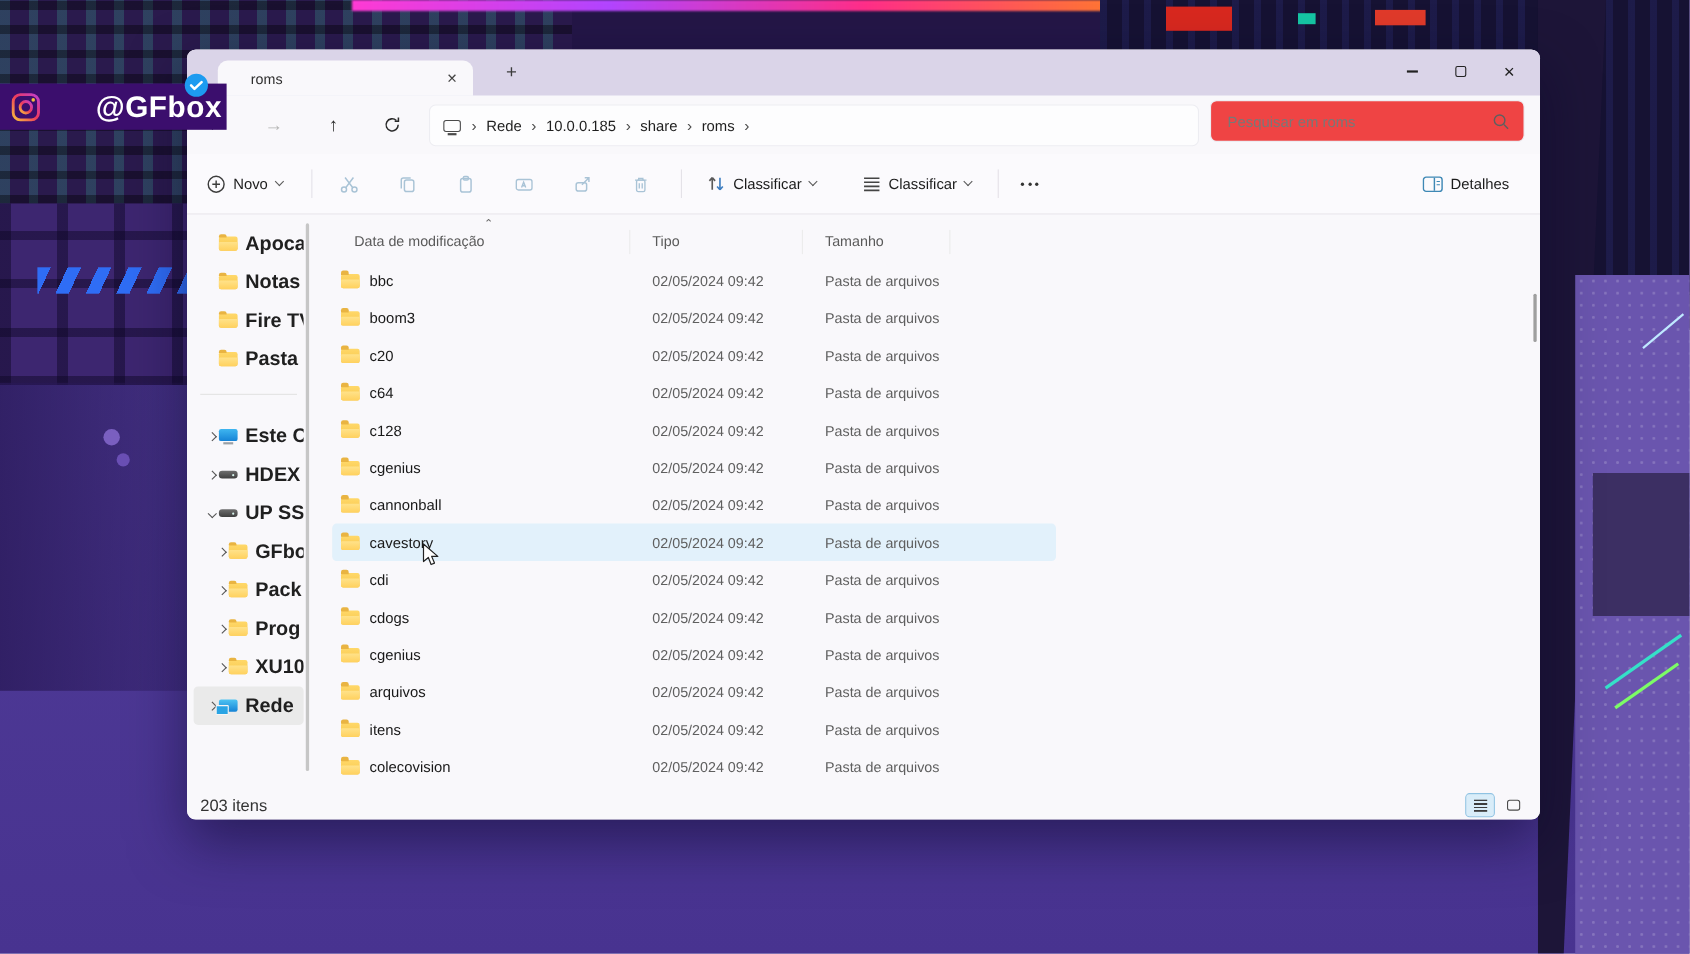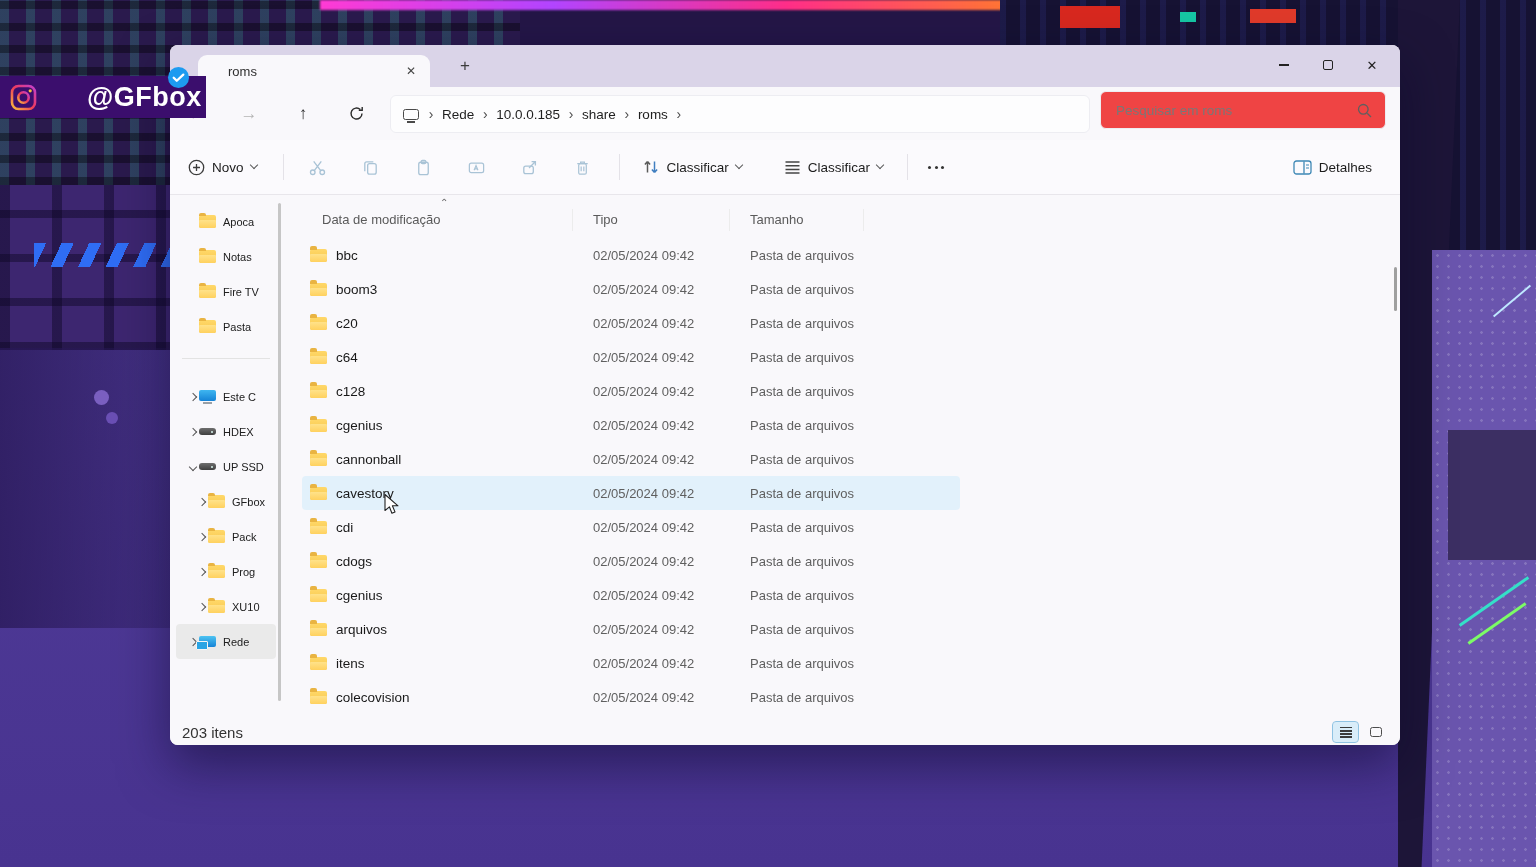--- a/index.html
+++ b/index.html
@@ -101,21 +101,21 @@
   .sidebar { position:absolute; left:0; top:0; bottom:0; width:112px; padding-top:9px; overflow:hidden; }
   .sb-item { height:35px; display:flex; align-items:center; padding-left:12px; margin:0 6px 0 6px;
     border-radius:4px; overflow:hidden; white-space:nowrap; }
   .sb-item.ind { padding-left:21px; }
   .sb-item.sel { background:#eaeaea; }
   .sb-chev { width:11px; flex:none; position:relative; height:11px; }
   .sb-chev.right::before, .sb-chev.down::before { content:''; position:absolute; left:2px; top:2.5px;
     width:5px; height:5px; border-top:1.3px solid #555; border-right:1.3px solid #555; }
   .sb-chev.right::before { transform:rotate(45deg); }
   .sb-chev.down::before { transform:rotate(135deg); }
-  .sb-label { font-size:11px; color:#202020; margin-left:7px; }
+  .sb-label { font-size:18px; color:#202020; margin-left:7px;font-weight:bold; }
   .sb-div { height:1px; background:#e3e3e3; margin:14px 12px 20px 12px; }
   .sb-scroll { position:absolute; right:1px; top:8px; width:3px; height:498px; background:#c6c6c6; border-radius:2px; }
 
   .ico { width:17px; height:13px; flex:none; position:relative; }
   .folder-ico { background:linear-gradient(180deg,#ffd869 0%,#f7c64b 100%); border-radius:2px; }
   .folder-ico::before { content:''; position:absolute; top:-2.5px; left:0; width:7px; height:3.5px;
     background:#e9b442; border-radius:2px 2px 0 0; }
   .folder-ico::after { content:''; position:absolute; left:0; right:0; bottom:0; height:8px;
     background:linear-gradient(#ffe28a,#ffd15e); border-radius:1px 1px 2px 2px; }
   .monitor-ico { height:11px; margin-top:-2px; background:linear-gradient(180deg,#3fb6f0,#1583d6); border-radius:2px; }

